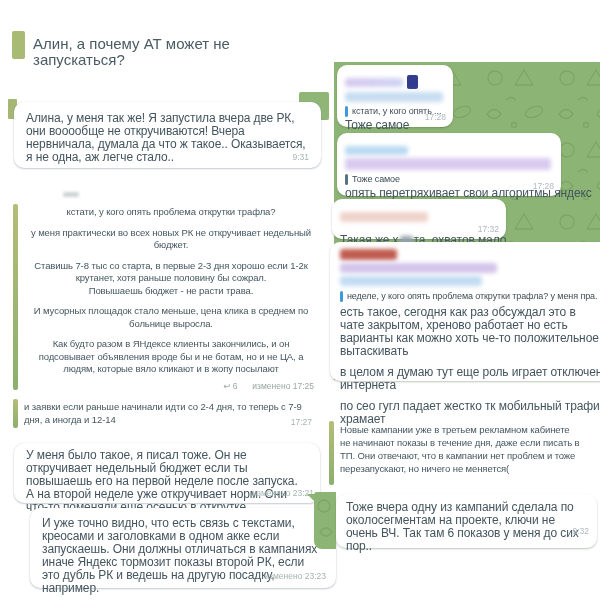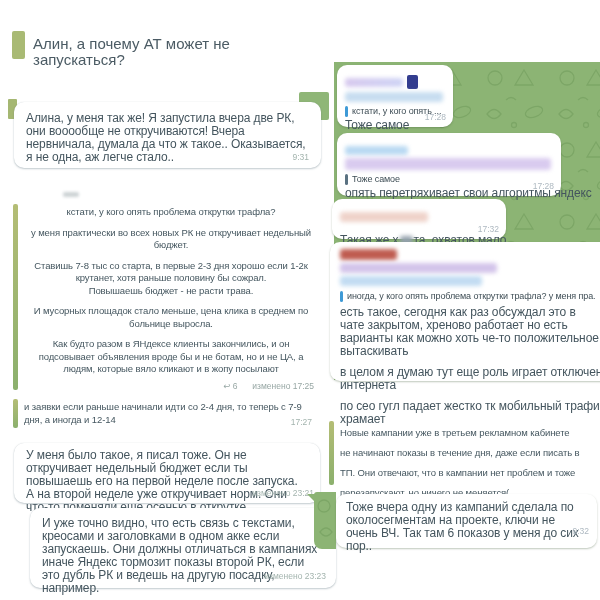--- a/index.html
+++ b/index.html
@@ -159,31 +159,31 @@
     </div>
     <span class="time time-r" style="right:7px;bottom:5px;">17:32</span>
   </div>
 
   <div class="tg-bubble" style="left:16px;top:242px;width:296px;height:139px;padding:7px 10px;border-radius:10px;">
     <div class="blur" style="width:57px;height:11px;background:#bf5c50;"></div>
     <div class="blur" style="width:157px;height:10px;background:#d3c4ea;margin-top:3px;"></div>
     <div class="blur" style="width:142px;height:10px;background:#c2dcf2;margin-top:3px;"></div>
     <div class="reply-quote" style="margin-top:4px;width:262px;">
       <div class="reply-bar"></div>
-      <span class="reply-text">иногда, у кого опять проблема открутки трафла?  у меня пра.</span>
+      <span class="reply-text">неделе, у кого опять проблема открутки трафла?  у меня пра.</span>
     </div>
     <div class="msg-text" style="margin-top:4px;width:262px;">есть такое, сегодня как раз обсуждал это в чате закрытом, хреново работает но есть варианты как можно хоть че-то положительное вытаскивать</div>
     <div class="msg-text" style="margin-top:8px;">в целом я думаю тут еще роль играет отключение интернета</div>
     <div class="msg-text" style="margin-top:8px;">по сео гугл падает жестко тк мобильный трафик храмает</div>
 
   </div>
 
   <div class="q-bar" style="left:15px;top:421px;height:64px;"></div>
   <div class="abs" style="left:26px;top:423px;width:242px;">
-    <div class="q-text" style="line-height:20px;">Новые кампании уже в третьем рекламном кабинете не начинают показы в течение дня, даже если писать в ТП. Они отвечают, что в кампании нет проблем и тоже перезапускают, но ничего не меняется(</div>
+    <div class="q-text" style="line-height:13px;">Новые кампании уже в третьем рекламном кабинете не начинают показы в течение дня, даже если писать в ТП. Они отвечают, что в кампании нет проблем и тоже перезапускают, но ничего не меняется(</div>
   </div>
 
   <div class="abs" style="left:0;top:492px;width:22px;height:57px;background:#8cb474;border-radius:3px 0 0 8px;overflow:hidden;">
     <svg width="100%" height="100%">
       <defs>
         <pattern id="pB" width="72" height="72" patternUnits="userSpaceOnUse">
           <g fill="none" stroke="#639150" stroke-opacity="0.4" stroke-width="1.3">
             <circle cx="10" cy="14" r="6"></circle>
             <path d="M6 40 q6 -8 12 0 q-6 8 -12 0 z"></path>
           </g>

